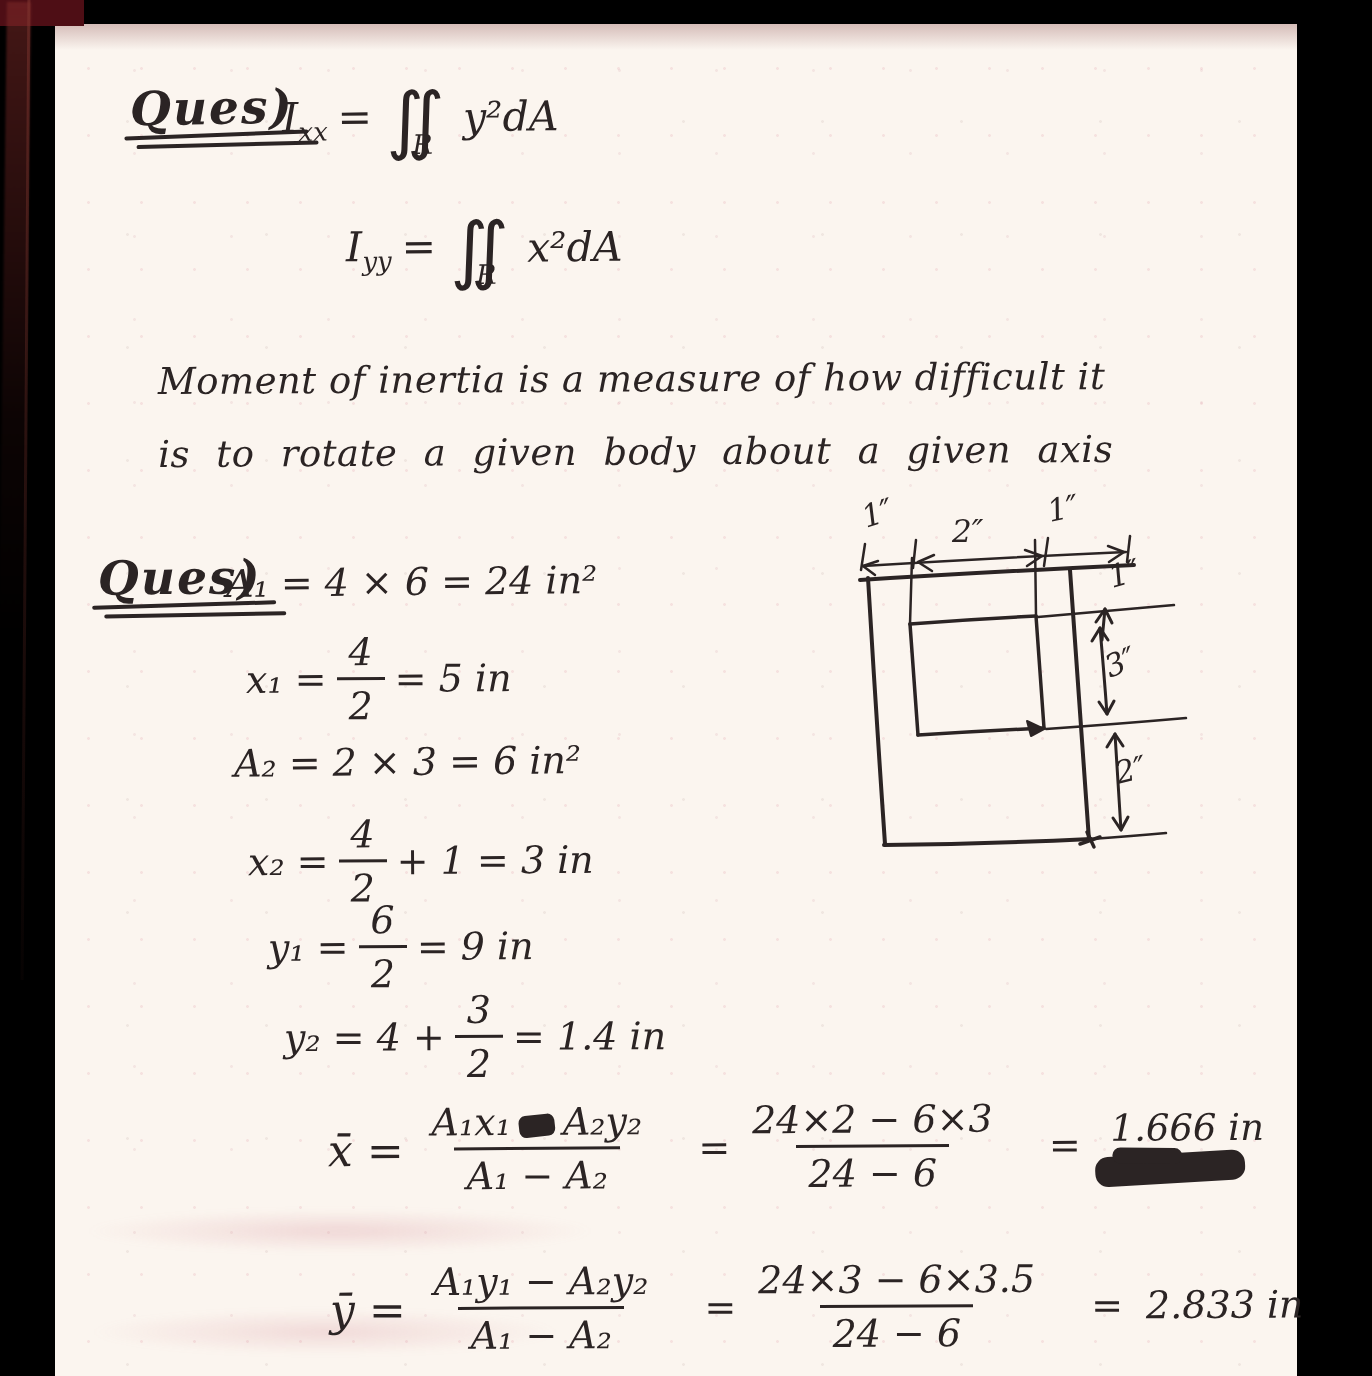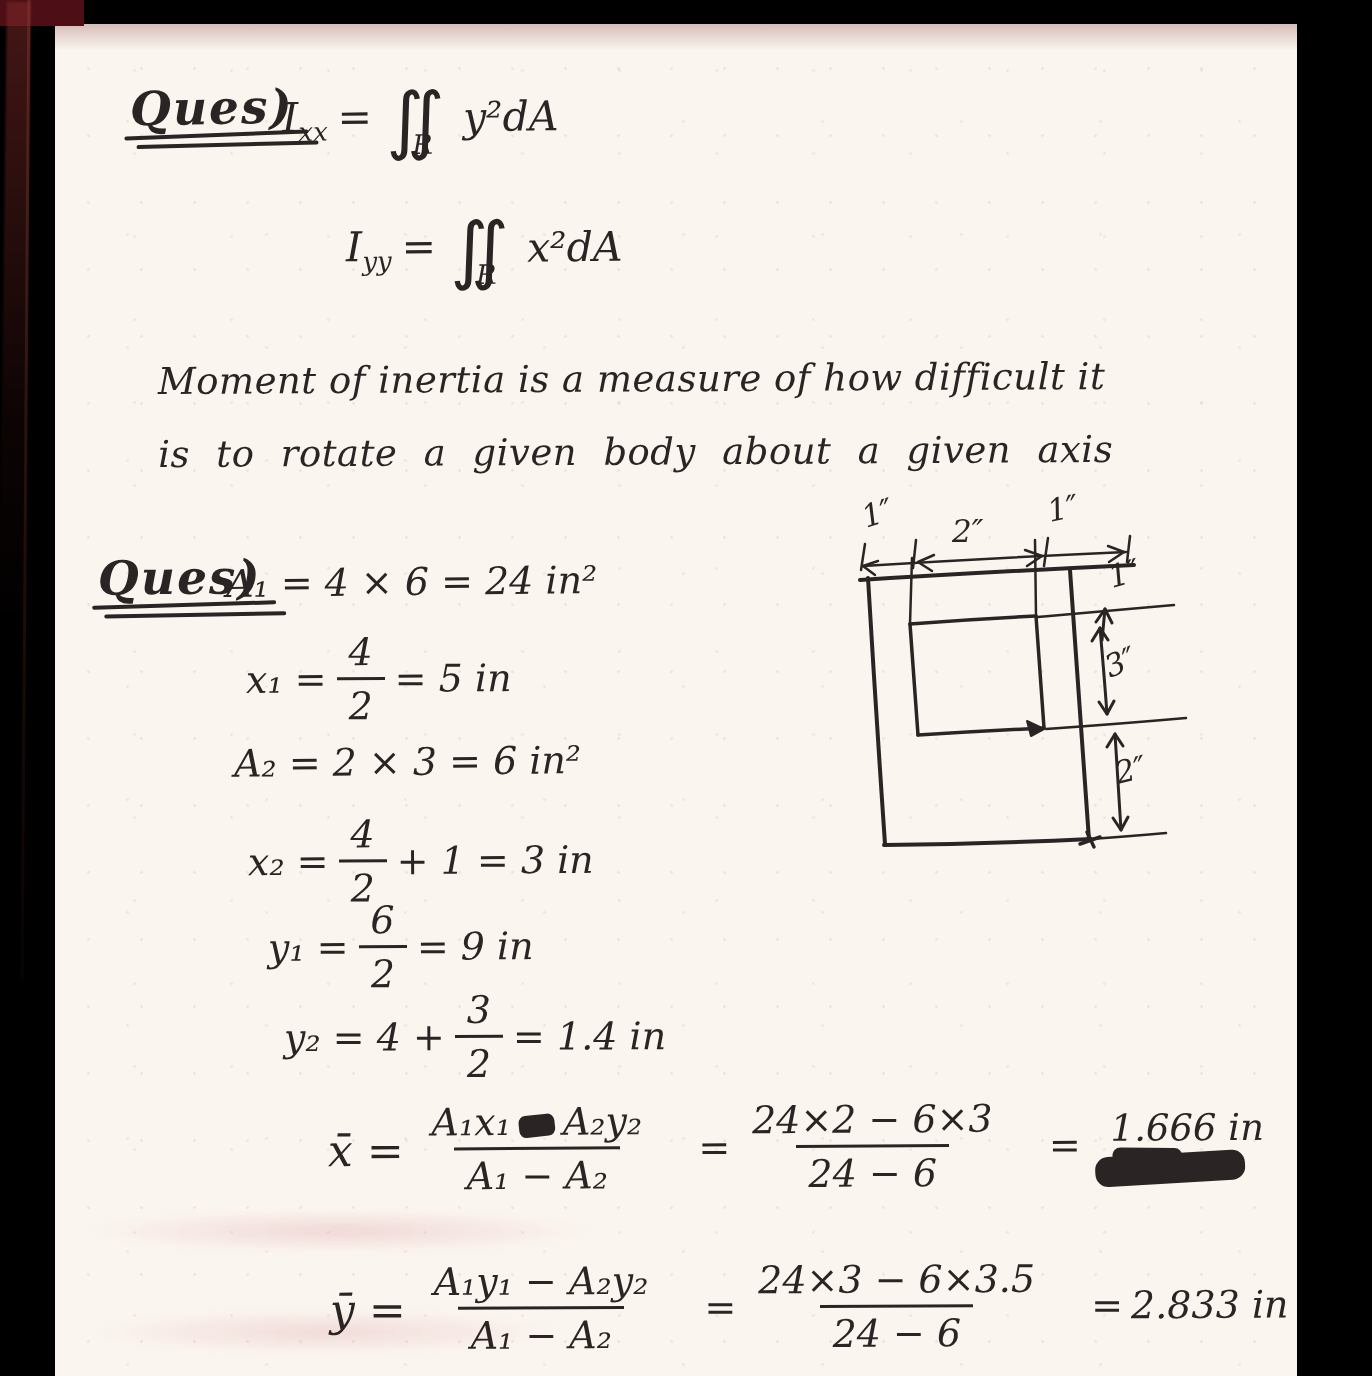--- a/index.html
+++ b/index.html
@@ -218,21 +218,21 @@
       <span class="fden">A₁ − A₂</span>
     </span>
     <span class="gap"></span>
     <span>=</span>
     <span class="frac">
       <span class="fnum">24×3 − 6×3.5</span>
       <span class="fden">24 − 6</span>
     </span>
     <span class="gap"></span>
     <span>=</span>
-    <span style="margin-left:8px;">2.833 in</span>
+    <span style="margin-left:23px;">2.833 in</span>
   </div>
 
   <svg class="sketch" width="480" height="430" viewBox="0 0 480 430">
     <g stroke-width="4">
 
       <path d="M42 102 Q 170 94 316 87"></path>
       <path d="M50 100 Q 58 235 67 366"></path>
       <path d="M66 367 Q 170 366 273 361"></path>
       <path d="M252 92 Q 262 228 271 362"></path>
     </g>

